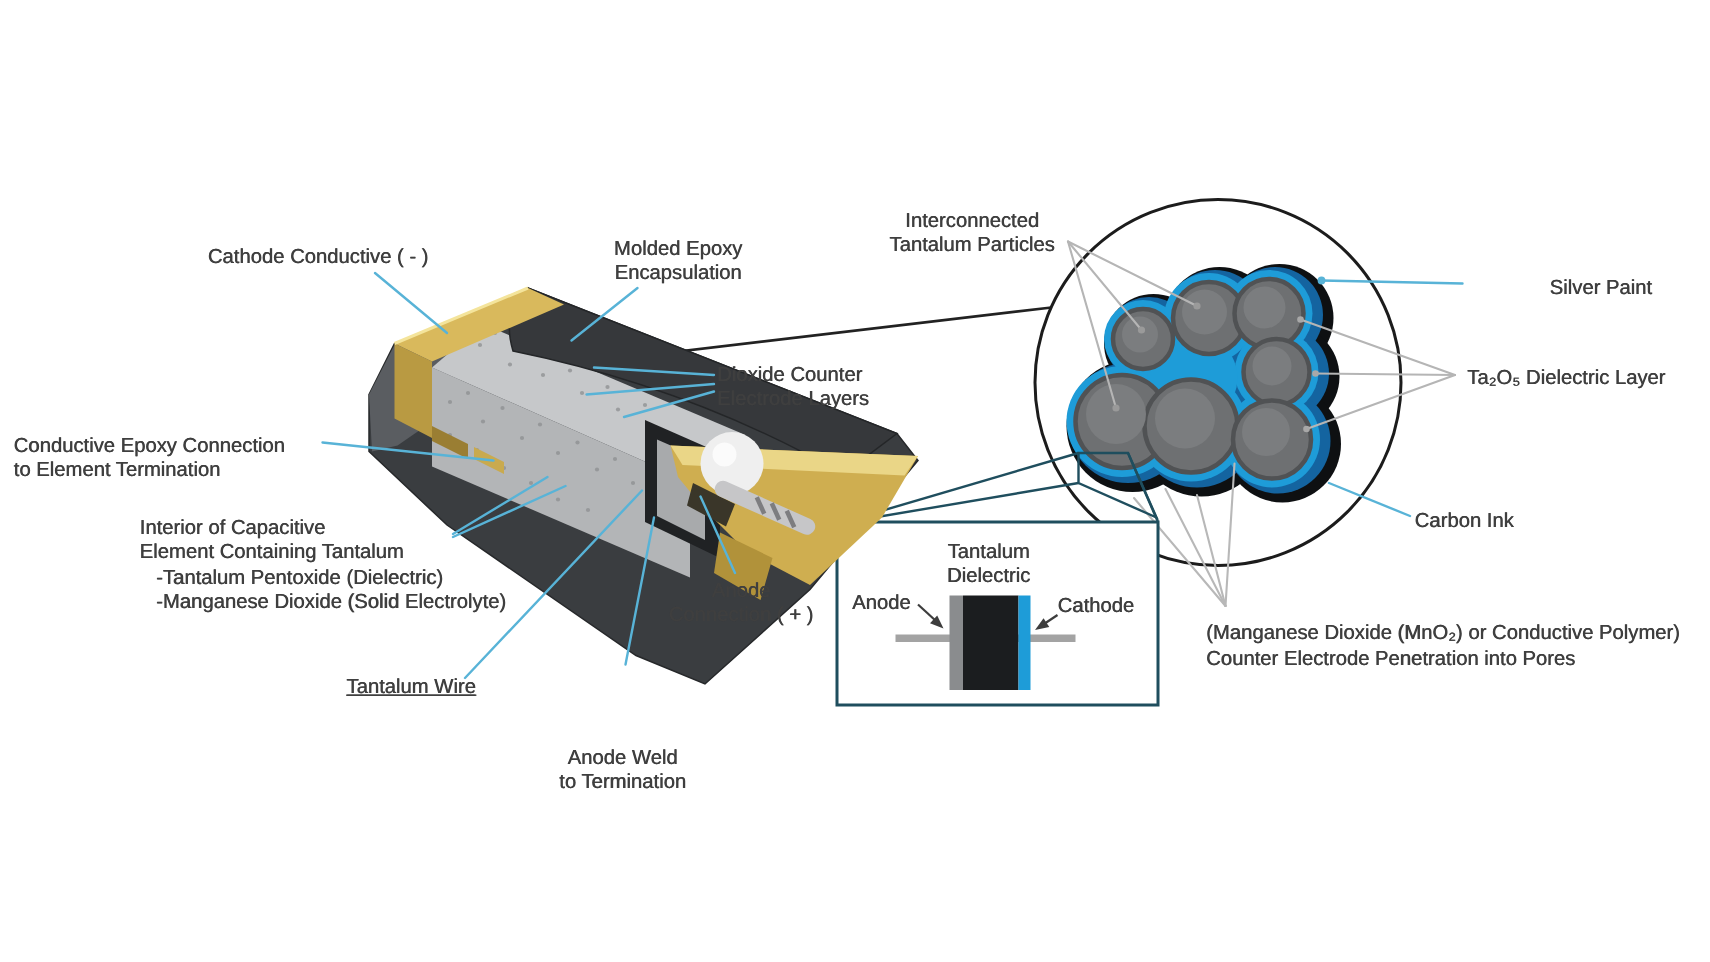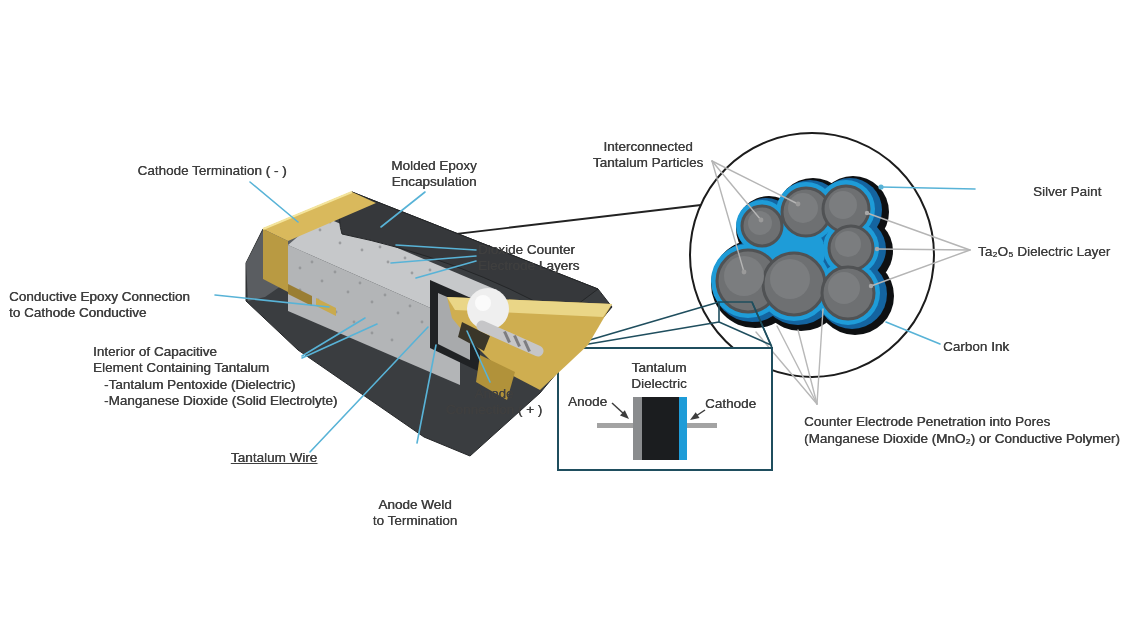--- a/index.html
+++ b/index.html
@@ -228,35 +228,35 @@
     <line x1="476" y1="261" x2="416" y2="278"></line>
     <line x1="215" y1="295" x2="329" y2="307"></line>
     <line x1="302" y1="356" x2="365" y2="318"></line>
     <line x1="302" y1="358" x2="377" y2="324"></line>
     <line x1="310" y1="452" x2="428" y2="327"></line>
     <line x1="417" y1="443" x2="436" y2="345"></line>
     <line x1="490" y1="382" x2="467" y2="331"></line>
   </g>
 </svg>
 
-<div class="lbl ctr" style="left:212px;top:163px;">Cathode Termination ( - )</div>
-
-<div class="lbl ctr" style="left:434px;top:158px;">
+<div class="lbl ctr" style="left:212px;top:163px;">Cathode Conductive ( - )</div>
+
+<div class="lbl ctr" style="left:452px;top:158px;">
   <span>Molded Epoxy</span>
   <span>Encapsulation</span>
 </div>
 
 <div class="lbl" style="left:478px;top:242px;">
   <span>Dioxide Counter</span>
   <span>Electrode Layers</span>
 </div>
 
 <div class="lbl" style="left:9px;top:289px;">
   <span>Conductive Epoxy Connection</span>
-  <span>to Cathode Conductive</span>
+  <span>to Element Termination</span>
 </div>
 
 <div class="lbl interior" style="left:93px;top:344px;">
   <span>Interior of Capacitive</span>
   <span>Element Containing Tantalum</span>
   <span class="indent">-Tantalum Pentoxide (Dielectric)</span>
   <span class="indent">-Manganese Dioxide (Solid Electrolyte)</span>
 </div>
 
 <div class="lbl ctr" style="left:274px;top:450px;text-decoration:underline;">Tantalum Wire</div>
@@ -276,22 +276,22 @@
   <span>Tantalum Particles</span>
 </div>
 
 <div class="lbl" style="left:1033px;top:184px;">Silver Paint</div>
 
 <div class="lbl" style="left:978px;top:244px;">Ta₂O₅ Dielectric Layer</div>
 
 <div class="lbl" style="left:943px;top:339px;">Carbon Ink</div>
 
 <div class="lbl wide" style="left:804px;top:413px;">
+  <span>(Manganese Dioxide (MnO₂) or Conductive Polymer)</span>
   <span>Counter Electrode Penetration into Pores</span>
-  <span>(Manganese Dioxide (MnO₂) or Conductive Polymer)</span>
 </div>
 
 <div class="lbl ctr" style="left:659px;top:360px;">
   <span>Tantalum</span>
   <span>Dielectric</span>
 </div>
 
 <div class="lbl" style="left:568px;top:394px;">Anode</div>
 
 <div class="lbl" style="left:705px;top:396px;">Cathode</div>

